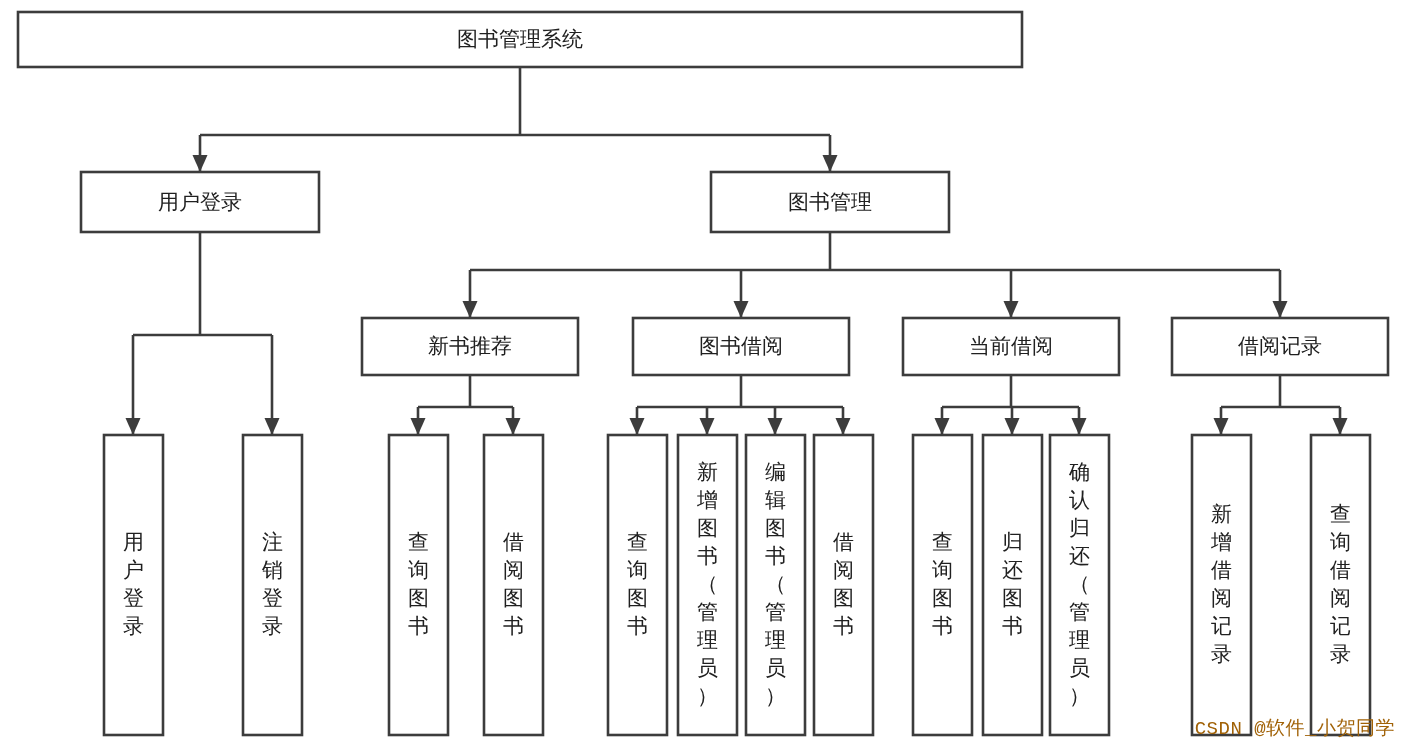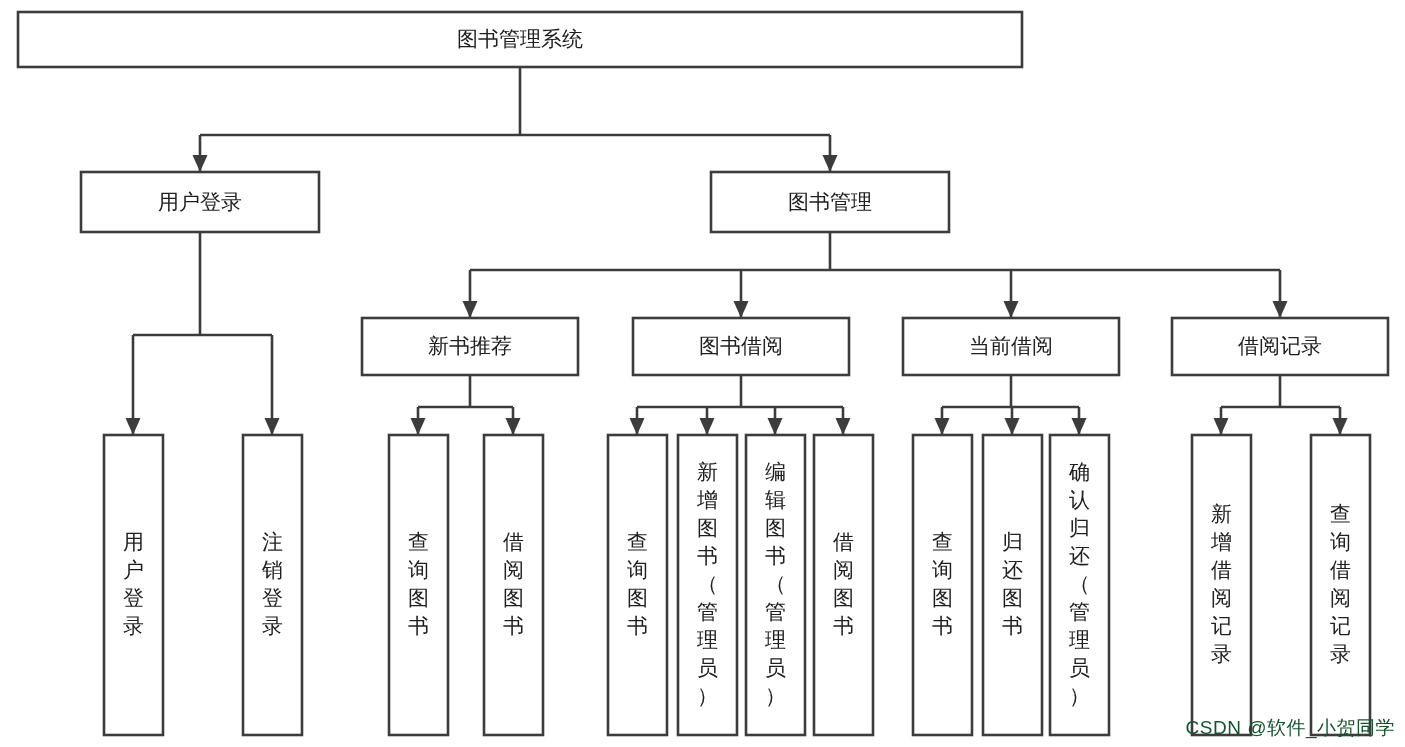--- a/index.html
+++ b/index.html
@@ -51,23 +51,23 @@
   .node-label-v {
     font-family: "Liberation Sans", "DejaVu Sans", sans-serif;
     font-size: 21px;
     fill: #202020;
     text-anchor: middle;
   }
   .watermark {
     position: absolute;
     right: 10px;
     bottom: 6px;
-    font-family: Liberation Sans, sans-serif;
+    font-family: Liberation Mono, monospace;
     font-size: 19px;
-    color: #14532d;
+    color: #a16207;
     letter-spacing: 0.5px;
     white-space: nowrap;
     pointer-events: none;
   }
 </style>
 </head>
 <body>
 
 <div id="diagram-root">
   <svg class="flow-canvas" viewBox="0 0 1405 747">

